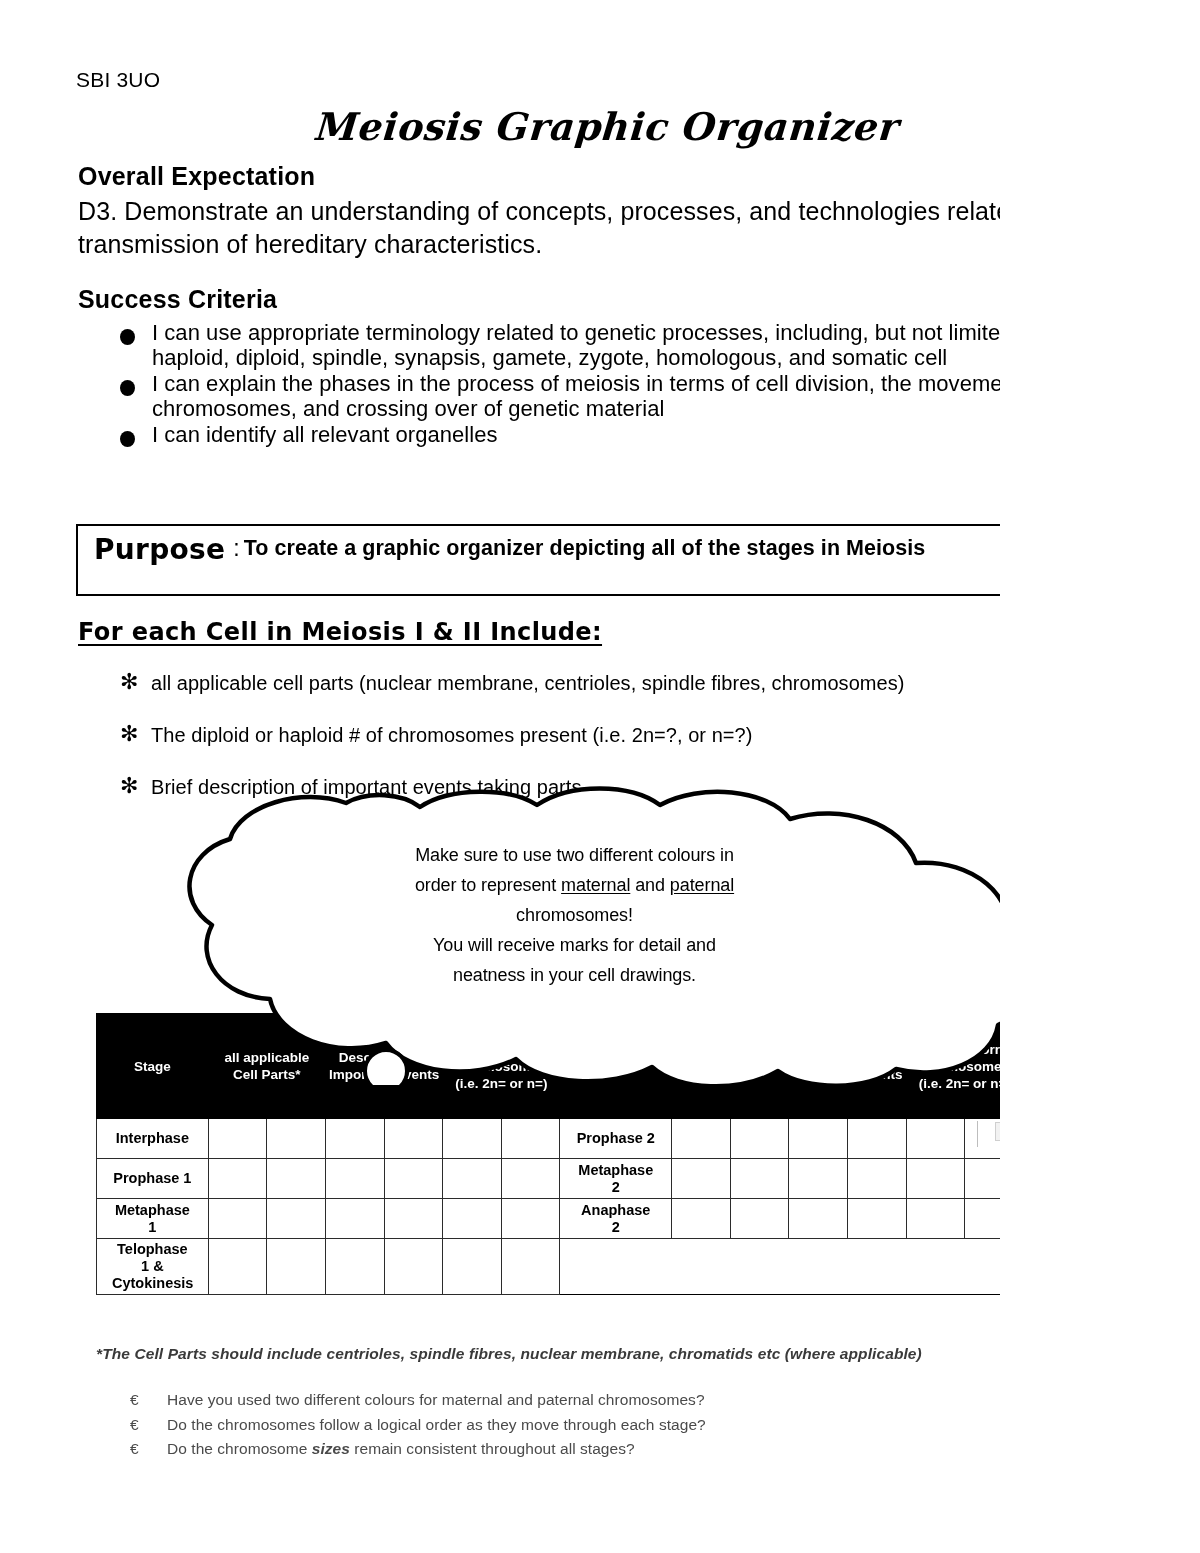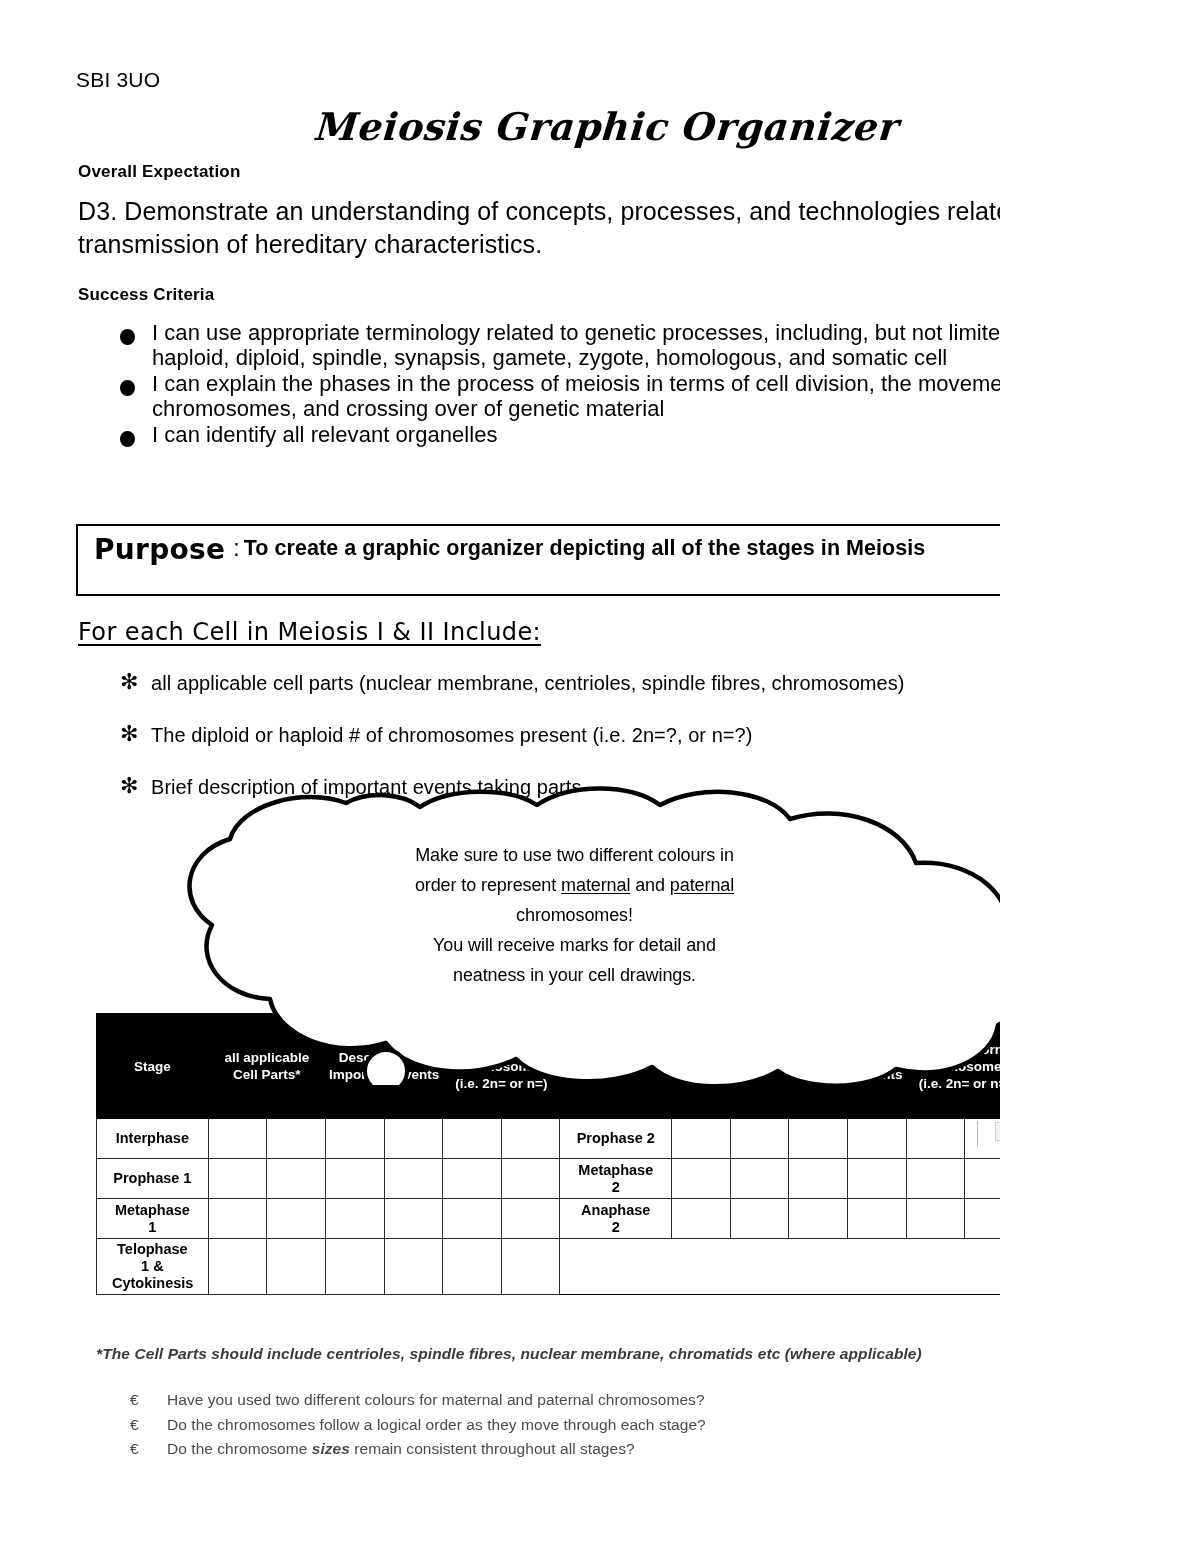--- a/index.html
+++ b/index.html
@@ -39,21 +39,21 @@
     font-size: 38px;
     letter-spacing: .5px;
     transform: translateX(8px) skewX(-6deg);
   }
 
   
   .sect-head {
     position: absolute;
     left: 78px;
     font-weight: bold;
-    font-size: 17px;
+    font-size: 25px;
     letter-spacing: .2px;
   }
   #oe-head { top: 162px; }
   #sc-head { top: 285px; }
 
   .oe-body {
     position: absolute;
     left: 78px;
     top: 195px;
     width: 1030px;
@@ -122,21 +122,21 @@
     top: -4px;
     letter-spacing: .05px;
   }
 
   
   .foreach-head {
     position: absolute;
     left: 78px;
     top: 618px;
     font-family: "DejaVu Sans", sans-serif;
-    font-weight: normal;
+    font-weight: bold;
     font-size: 24px;
     text-decoration: underline;
     text-underline-offset: 4px;
     letter-spacing: .4px;
   }
 
   
   .ast-list {
     position: absolute;
     left: 120px;

